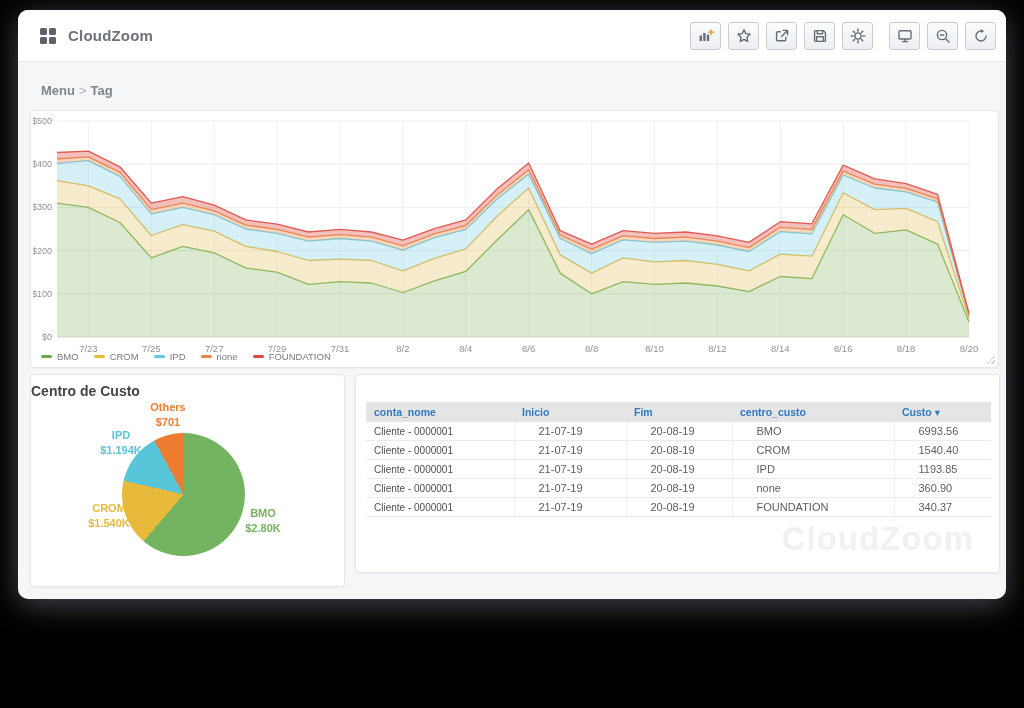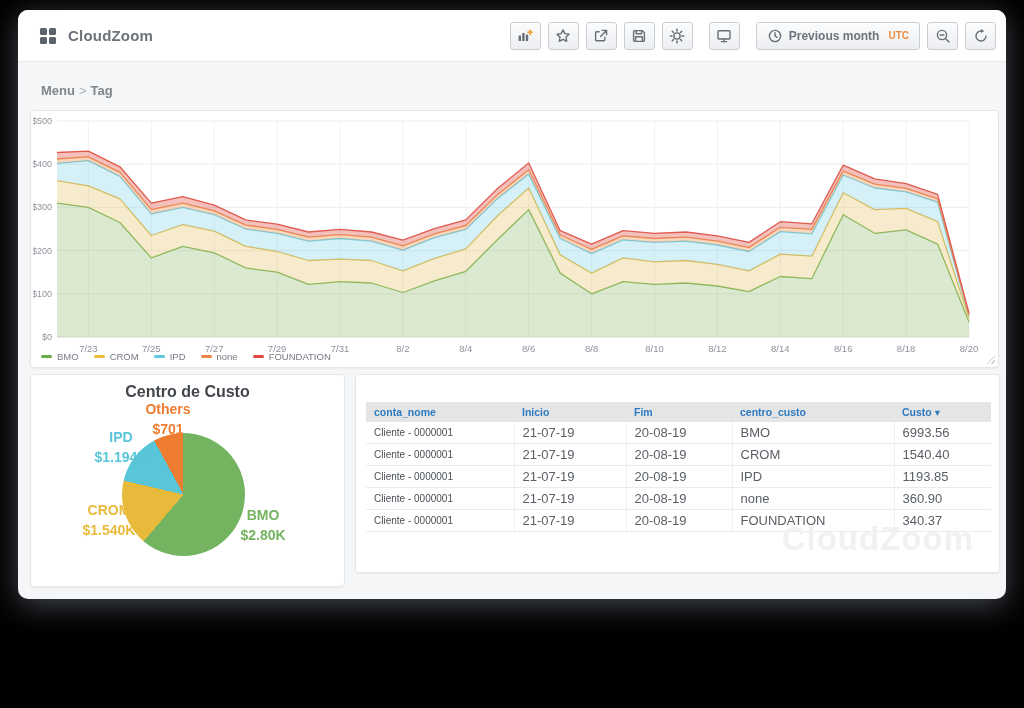--- a/index.html
+++ b/index.html
@@ -35,39 +35,39 @@
   #area-chart text{font-family:"Liberation Sans","DejaVu Sans",sans-serif;}
   .chart-legend{position:absolute;left:10px;bottom:5px;display:flex;gap:15px;align-items:center;}
   .legend-item{display:flex;align-items:center;gap:5px;}
   .legend-swatch{width:11px;height:3px;border-radius:2px;display:inline-block;}
   .legend-label{font-size:9.5px;color:#757b83;}
   .resize-handle{position:absolute;right:3px;bottom:3px;width:9px;height:9px;
      background:repeating-linear-gradient(-45deg,transparent 0 2px,#c7cbd1 2px 3px);
      clip-path:polygon(100% 0,100% 100%,0 100%);}
   
   .pie-panel{left:12px;top:364px;width:315px;height:213px;}
-  .pie-title{position:absolute;top:8px;left:0;width:100%;text-align:center;
-             font-size:16px;font-weight:700;color:#41464d;}
+  .pie-title{position:absolute;top:8px;left:0;width:100%;
+             font-size:14px;font-weight:700;color:#41464d;}
   #pie{position:absolute;left:91px;top:58px;width:123px;height:123px;border-radius:50%;}
-  .pie-label{position:absolute;text-align:center;font-size:14px;font-weight:700;line-height:1.4;}
+  .pie-label{position:absolute;text-align:center;font-size:11px;font-weight:700;line-height:1.4;}
   .pie-label span{display:block;}
   .pl-bmo{left:192px;top:131px;width:80px;}
   .pl-crom{left:38px;top:126px;width:80px;}
   .pl-ipd{left:50px;top:53px;width:80px;}
   .pl-others{left:97px;top:25px;width:80px;}
   
   .table-panel{left:337px;top:364px;width:645px;height:199px;}
   .table-title{position:absolute;top:7px;left:0;width:100%;text-align:center;
                font-size:12.5px;font-weight:700;color:#3f444b;}
   .table-title .caret{font-size:9px;color:#6b7077;margin-left:3px;}
   .data-table{position:absolute;left:10px;top:27px;width:625px;border-collapse:collapse;table-layout:fixed;}
   .data-table th{background:#e5e5e5;color:#2e7bc1;font-size:10.5px;font-weight:700;
                  text-align:left;padding:4px 8px;white-space:nowrap;cursor:pointer;}
-  .data-table td{border-bottom:1px solid #e9ebee;font-size:13px;color:#595f66;
-                 padding:3px 8px;white-space:nowrap;overflow:hidden;}
+  .data-table td{border-bottom:1px solid #e9ebee;font-size:11px;color:#595f66;
+                 padding:3px 24px;white-space:nowrap;overflow:hidden;}
   .data-table td+td{border-left:1px solid #edeff2;}
   .data-table td.cell-conta{font-size:10px;color:#4a5056;padding:1px 8px;}
   .watermark{position:absolute;right:25px;bottom:14px;font-size:33px;font-weight:700;
              color:#eff1f3;letter-spacing:1px;}
 </style>
 </head>
 <body>
 
 <div class="window">
 
@@ -113,28 +113,20 @@
         <svg class="ic" viewBox="0 0 16 16">
           <path d="M8 3V1.3M8 13v1.7M3 8H1.3M13 8h1.7M4.5 4.5L3.3 3.3M11.5 11.5l1.2 1.2M11.5 4.5l1.2-1.2M4.5 11.5l-1.2 1.2" stroke-width="1.6"></path>
           <circle cx="8" cy="8" r="3.1"></circle>
         </svg>
       </div>
       <div class="tbtn gap-l">
         <svg class="ic" viewBox="0 0 16 16">
           <rect x="2" y="2.8" width="12" height="8.2" rx="1"></rect>
           <path d="M8 11v2.2M5.4 13.6h5.2"></path>
         </svg>
-      </div>
-      <div class="tbtn prev-btn gap-l">
-        <svg class="ic" viewBox="0 0 16 16" width="14" height="14">
-          <circle cx="8" cy="8" r="5.6"></circle>
-            <path d="M8 4.8V8l2.1 1.3"></path>
-        </svg>
-        <span>Previous month</span>
-        <span class="utc">UTC</span>
       </div>
       <div class="tbtn">
         <svg class="ic" viewBox="0 0 16 16">
           <circle cx="7" cy="7" r="4.6"></circle>
             <path d="M10.4 10.4L14 14M5.2 7h3.6"></path>
         </svg>
       </div>
       <div class="tbtn">
         <svg class="ic" viewBox="0 0 16 16">
           <path d="M13 8a5 5 0 1 1-5-5"></path>

